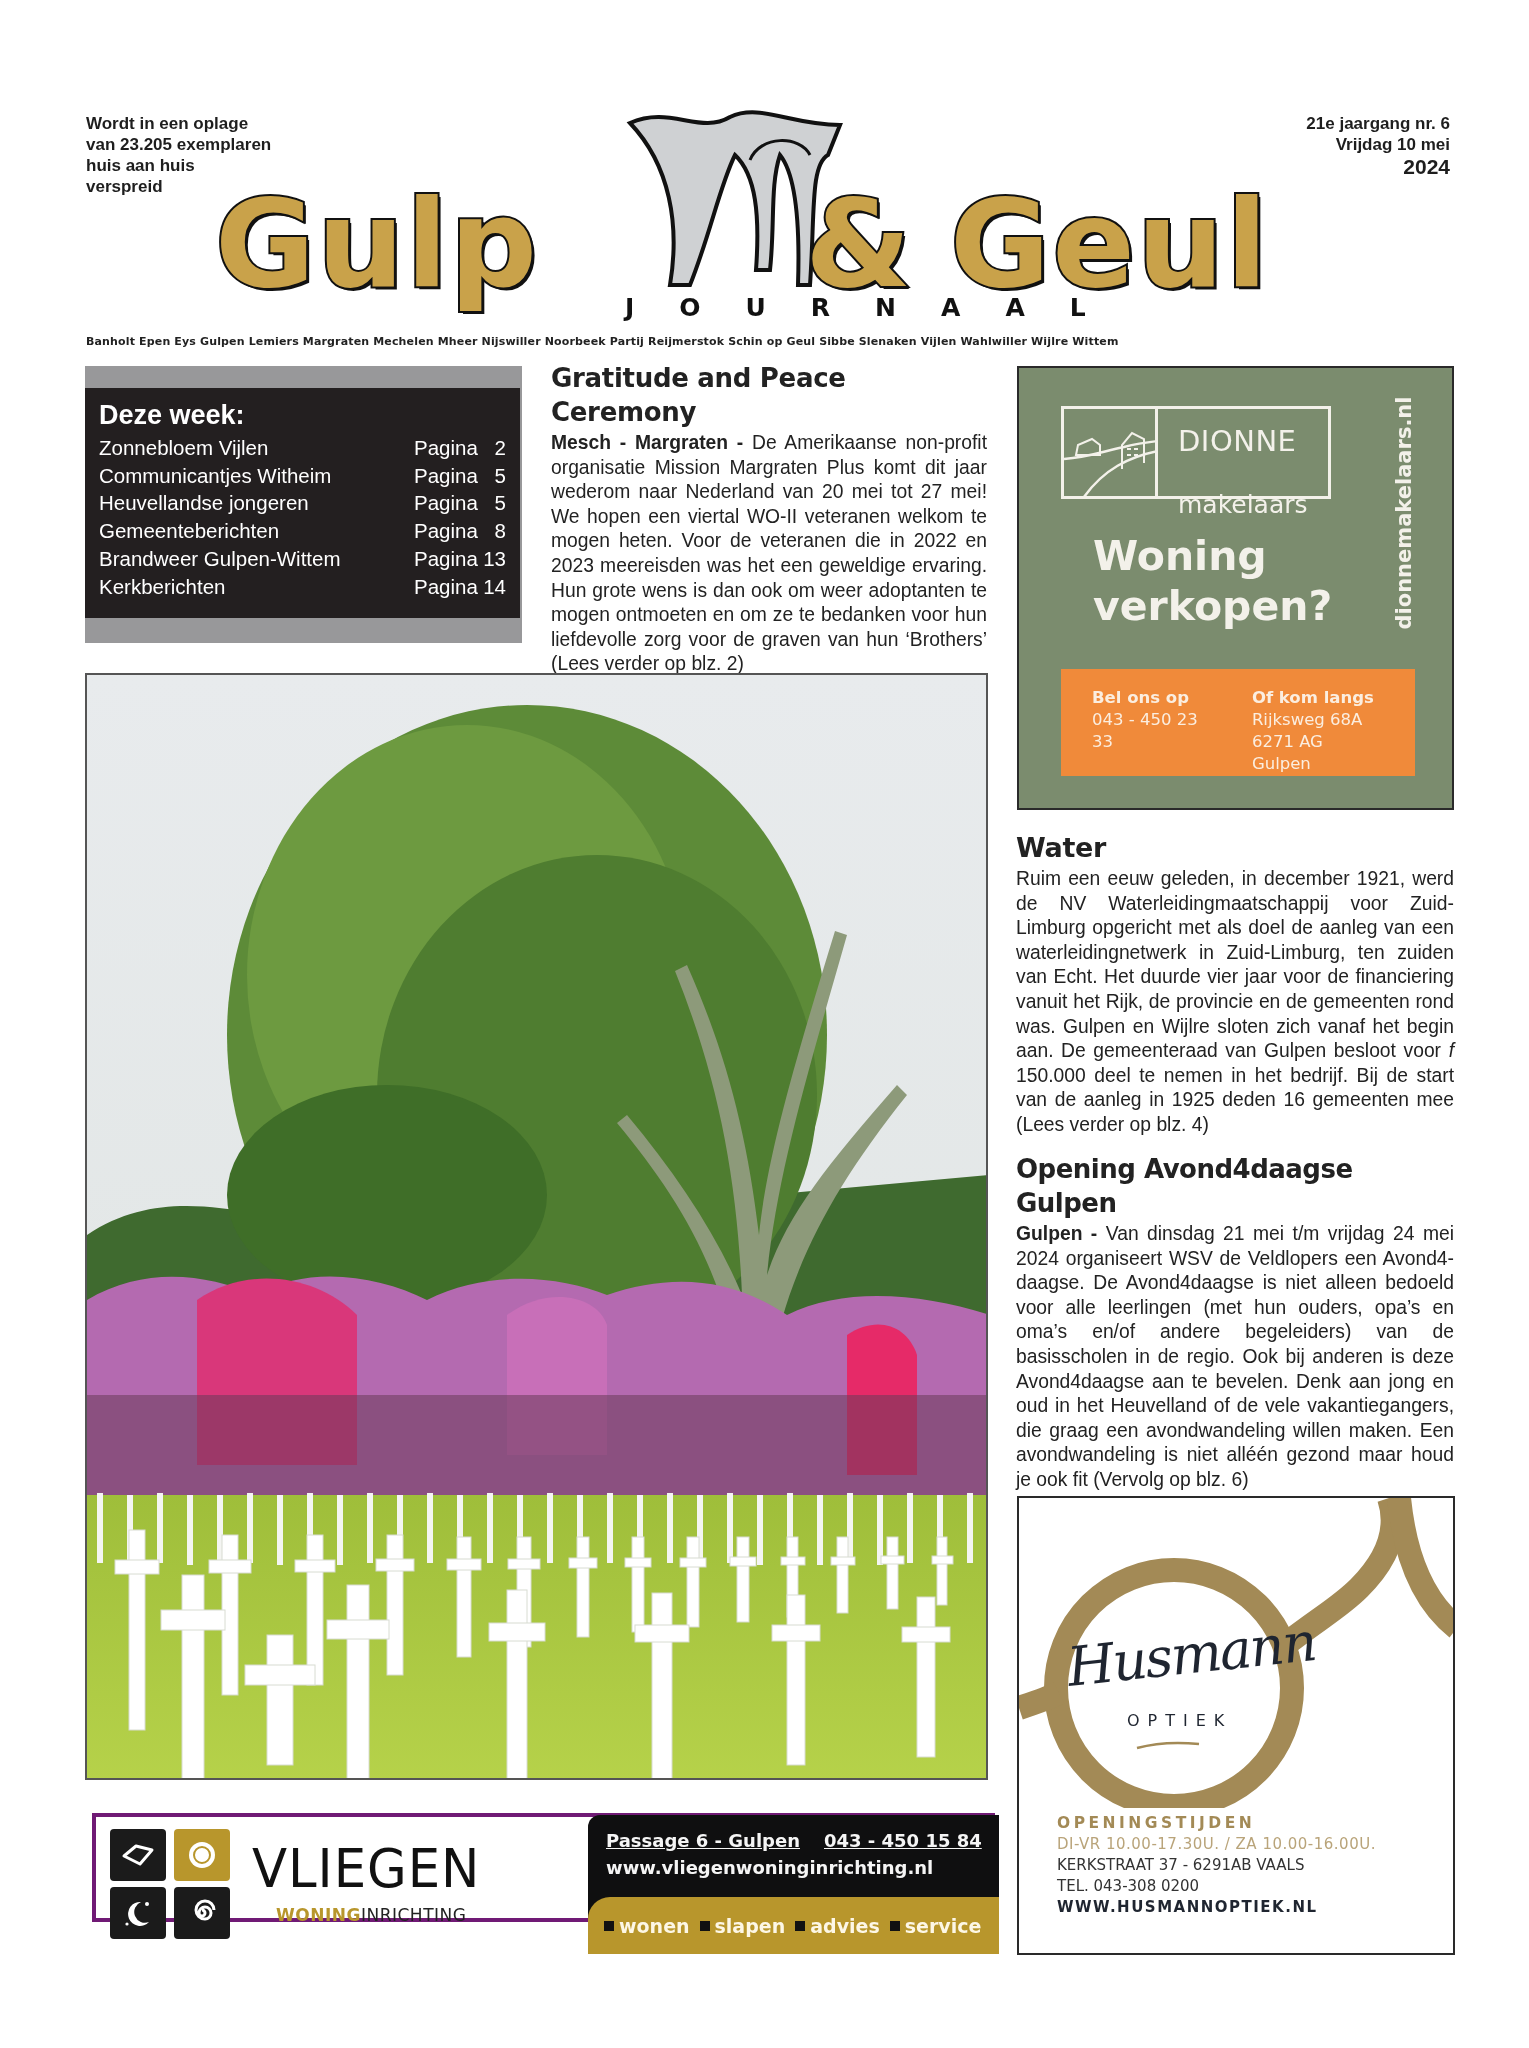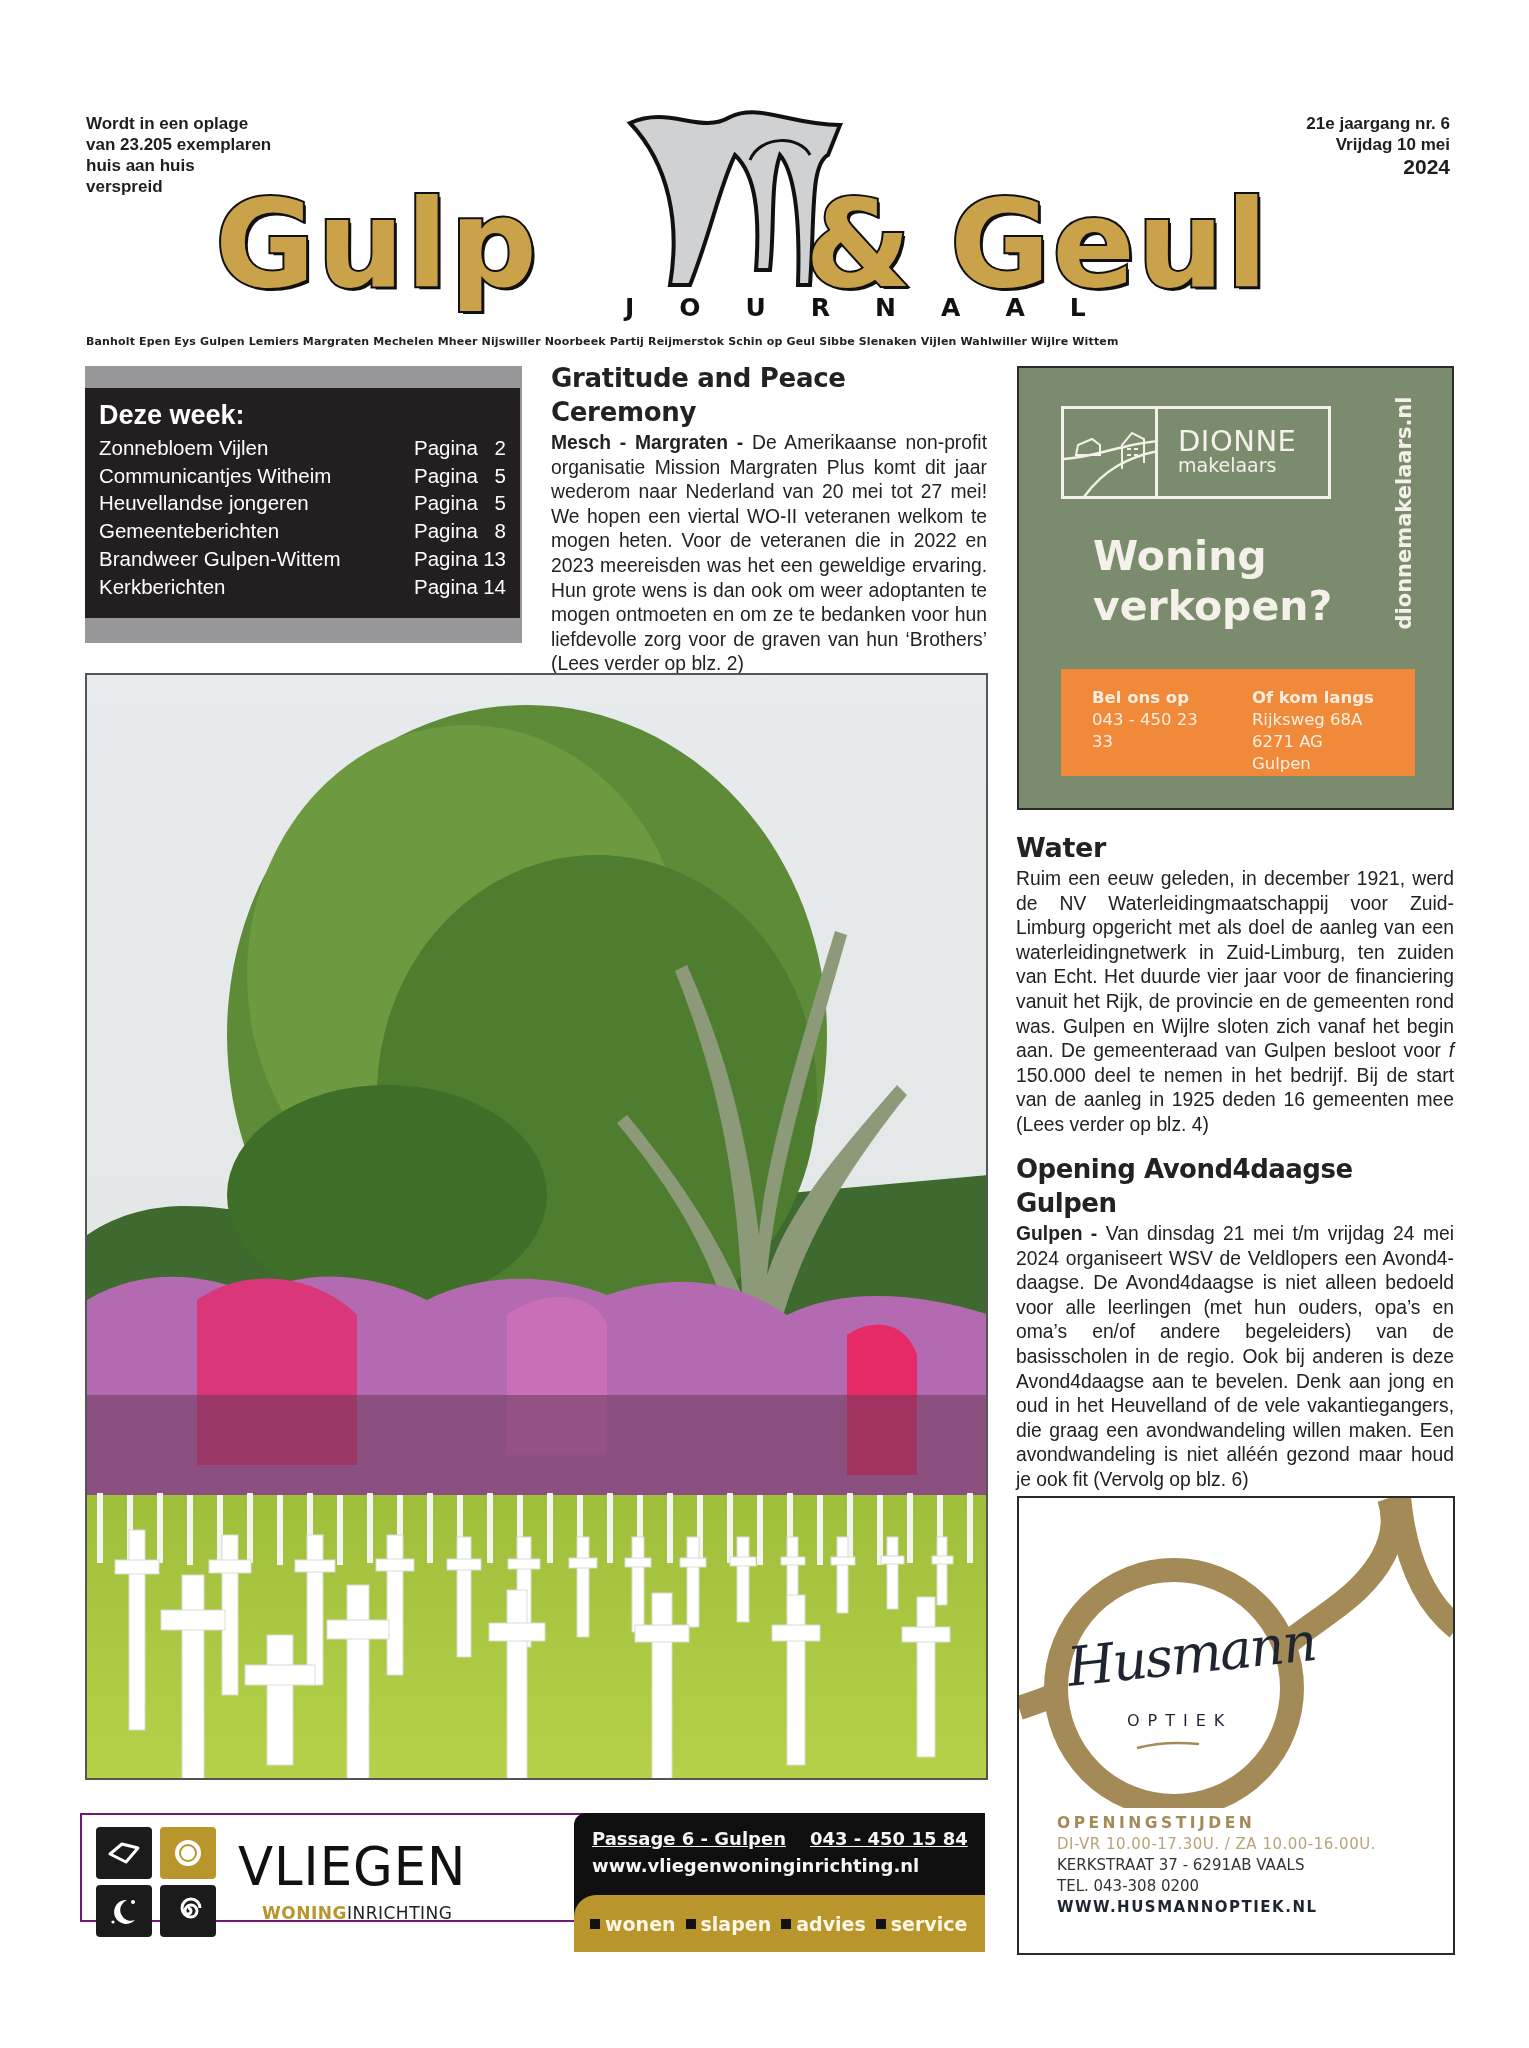--- a/index.html
+++ b/index.html
@@ -45,33 +45,33 @@
 
   .art-avond { left: 1016px; top: 1152px; width: 438px; }
   .art-avond .headline { font-size: 26px; line-height: 34px; margin-bottom: 2px; letter-spacing: -0.5px; }
 
   
   .dionne { left: 1017px; top: 366px; width: 437px; height: 444px; background: #7b8c6e; border: 2px solid #2a2a2a; }
   .dionne-logo { position: absolute; left: 42px; top: 38px; width: 270px; height: 93px; border: 3px solid #f3f1ea; display: flex; }
   .dionne-logo .pic { width: 94px; height: 100%; border-right: 3px solid #f3f1ea; position: relative; }
   .dionne-logo .txt { flex: 1; color: #f3f1ea; padding: 18px 0 0 20px; }
   .dionne-logo .brand { font-family: "DejaVu Sans", sans-serif; font-weight: normal; font-size: 29px; line-height: 28px; letter-spacing: 0.5px; }
-  .dionne-logo .sub { font-family: "DejaVu Sans", sans-serif; font-size: 19px; line-height: 20px; }
+  .dionne-logo .sub { font-family: "DejaVu Sans", sans-serif; font-size: 25px; line-height: 20px; margin-top: 40px; }
   .dionne-headline { position: absolute; left: 74px; top: 163px; color: #f3f1ea; font-family: "DejaVu Sans", sans-serif; font-weight: bold; font-size: 41px; line-height: 50px; }
   .dionne-url { position: absolute; left: 370px; top: 30px; width: 30px; height: 230px; }
   .dionne-url span { position: absolute; left: 50%; top: 50%; transform: translate(-50%, -50%) rotate(-90deg); white-space: nowrap; color: #f3f1ea; font-family: "DejaVu Sans", sans-serif; font-weight: bold; font-size: 21px; }
   .dionne-cta { position: absolute; left: 42px; top: 301px; width: 354px; height: 107px; background: #f08a3a; color: #fbeee0; display: flex; padding: 18px 0 0 31px; font-family: "DejaVu Sans", sans-serif; font-size: 16.5px; line-height: 22px; }
   .dionne-cta .col { margin-right: 30px; }
   .dionne-cta .b { font-weight: bold; }
 
   
   .photo { left: 85px; top: 673px; width: 903px; height: 1107px; border: 2px solid #555; overflow: hidden; background: #e9ecee; }
 
   
-  .vliegen { left: 80px; top: 1813px; width: 903px; height: 109px; border: 2px solid #701a75; background: #fff; }
+  .vliegen { left: 92px; top: 1813px; width: 903px; height: 109px; border: 4px solid #701a75; background: #fff; }
   .v-icons { position: absolute; left: 14px; top: 12px; width: 121px; height: 110px; display: grid; grid-template-columns: 56px 56px; grid-template-rows: 52px 52px; gap: 6px 8px; }
   .v-icon { border-radius: 4px; display: flex; align-items: center; justify-content: center; }
   .v-icon.dark { background: #1b1b1b; }
   .v-icon.gold { background: #b8962c; }
   .v-name { position: absolute; left: 156px; top: 22px; font-family: "DejaVu Sans", sans-serif; font-size: 54px; line-height: 60px; letter-spacing: 1px; font-weight: normal; color: #111; transform: scaleX(0.95); transform-origin: left; }
   .v-sub { position: absolute; left: 180px; top: 88px; font-family: "DejaVu Sans", sans-serif; font-size: 17px; letter-spacing: 0.5px; color: #222; }
   .v-sub b { color: #b8962c; }
   .v-panel { position: absolute; left: 492px; top: -2px; width: 411px; height: 139px; background: #0f0f10; border-top-left-radius: 12px; overflow: hidden; }
   .v-contact { position: absolute; left: 18px; top: 12px; color: #f5f5f5; font-family: "DejaVu Sans", sans-serif; font-weight: bold; font-size: 18px; line-height: 27px; white-space: nowrap; }
   .v-contact .line1 { display: flex; gap: 24px; text-decoration: underline; }

